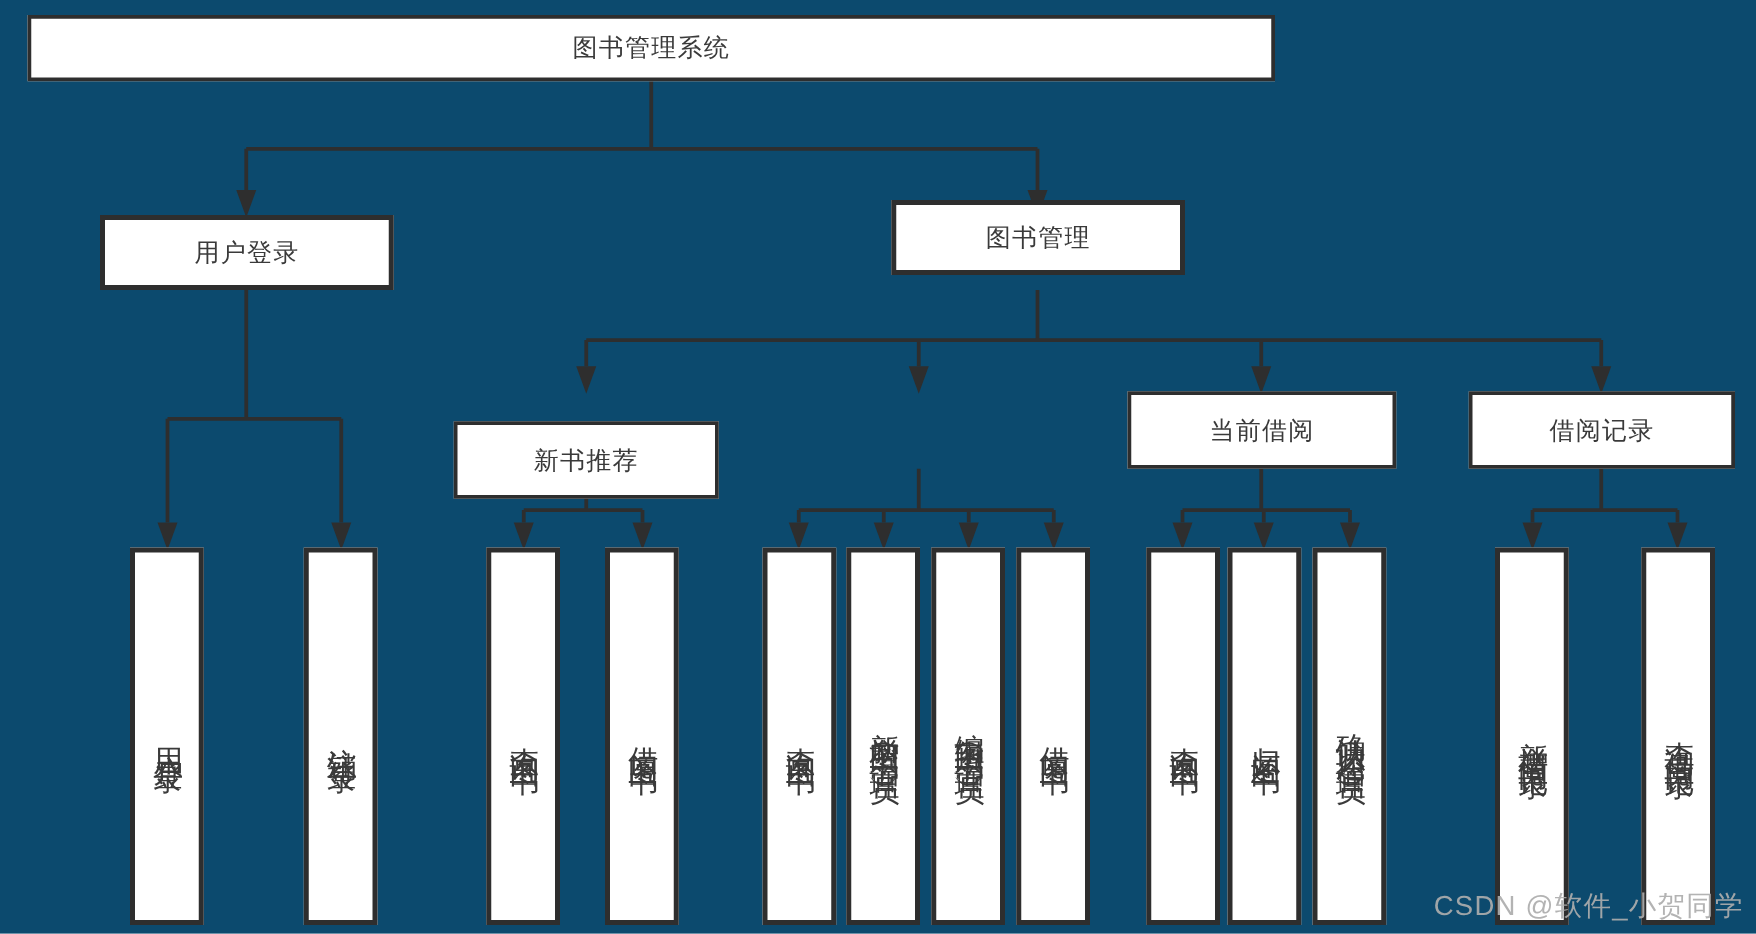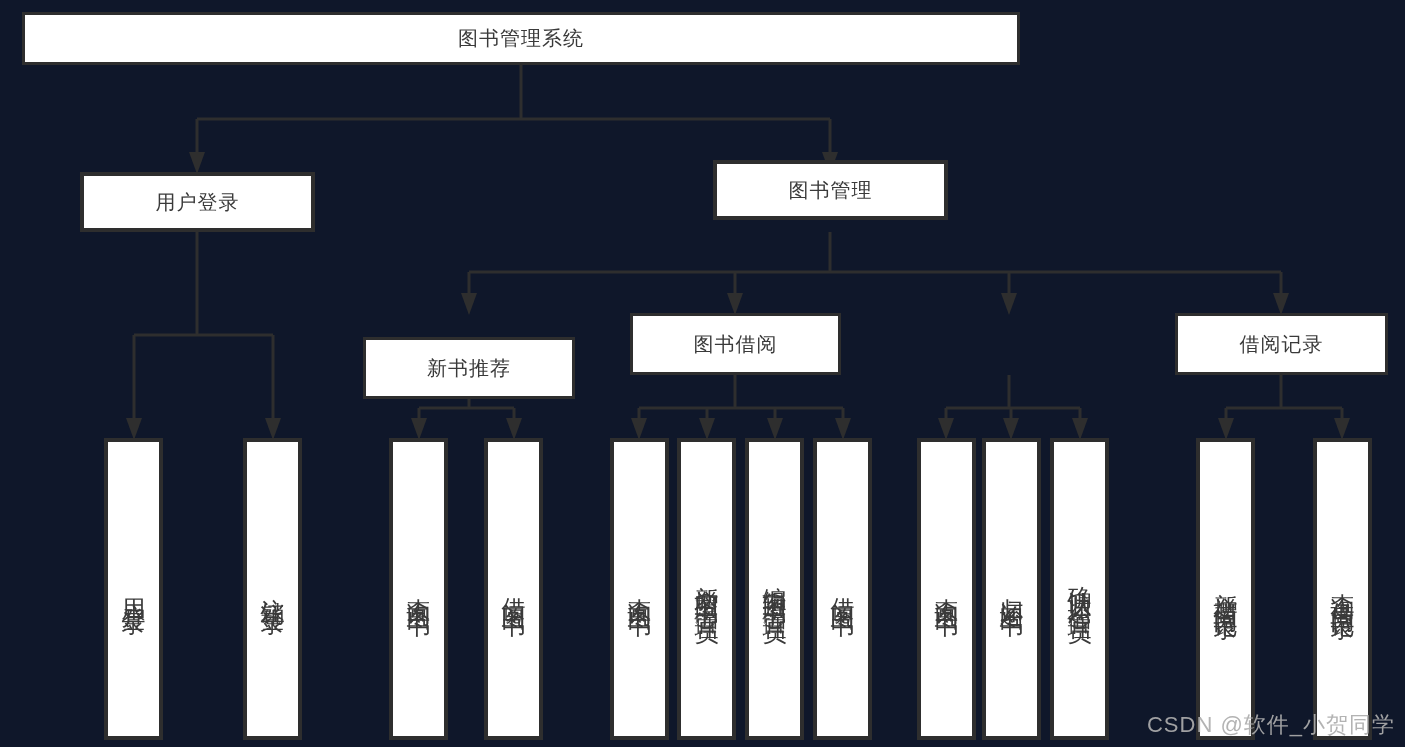--- a/index.html
+++ b/index.html
@@ -5,21 +5,21 @@
   html, body {
     margin: 0;
     padding: 0;
     background: #ffffff;
     font-family: "Liberation Sans", sans-serif;
   }
   .canvas {
     position: relative;
     width: 1405px;
     height: 747px;
-    background: #0f172a;
+    background: #0c4a6e;
     overflow: hidden;
   }
   .connectors {
     position: absolute;
     left: 0;
     top: 0;
     z-index: 0;
   }
   .hbox {
     position: absolute;
@@ -140,22 +140,22 @@
   <div class="hbox lv2" style="left:80px; top:172px; width:235px; height:60px;">
     <span>用户登录</span>
   </div>
   <div class="hbox lv2" style="left:713px; top:160px; width:235px; height:60px;">
     <span>图书管理</span>
   </div>
 
   <div class="hbox" style="left:363px; top:313px; width:212px; height:62px;margin-top:24px;">
     <span>新书推荐</span>
   </div>
-  <div class="hbox" style="left:630px; top:313px; width:211px; height:62px;">
-    <span>图书借阅</span>
+  <div class="hbox" style="left:902px; top:313px; width:215px; height:62px;">
+    <span>当前借阅</span>
   </div>
   <div class="hbox" style="left:1175px; top:313px; width:213px; height:62px;">
     <span>借阅记录</span>
   </div>
 
   <div class="leaf" style="left:104px;">
     <span class="vtext">用户登录</span>
   </div>
   <div class="leaf" style="left:243px;">
     <span class="vtext">注销登录</span>

